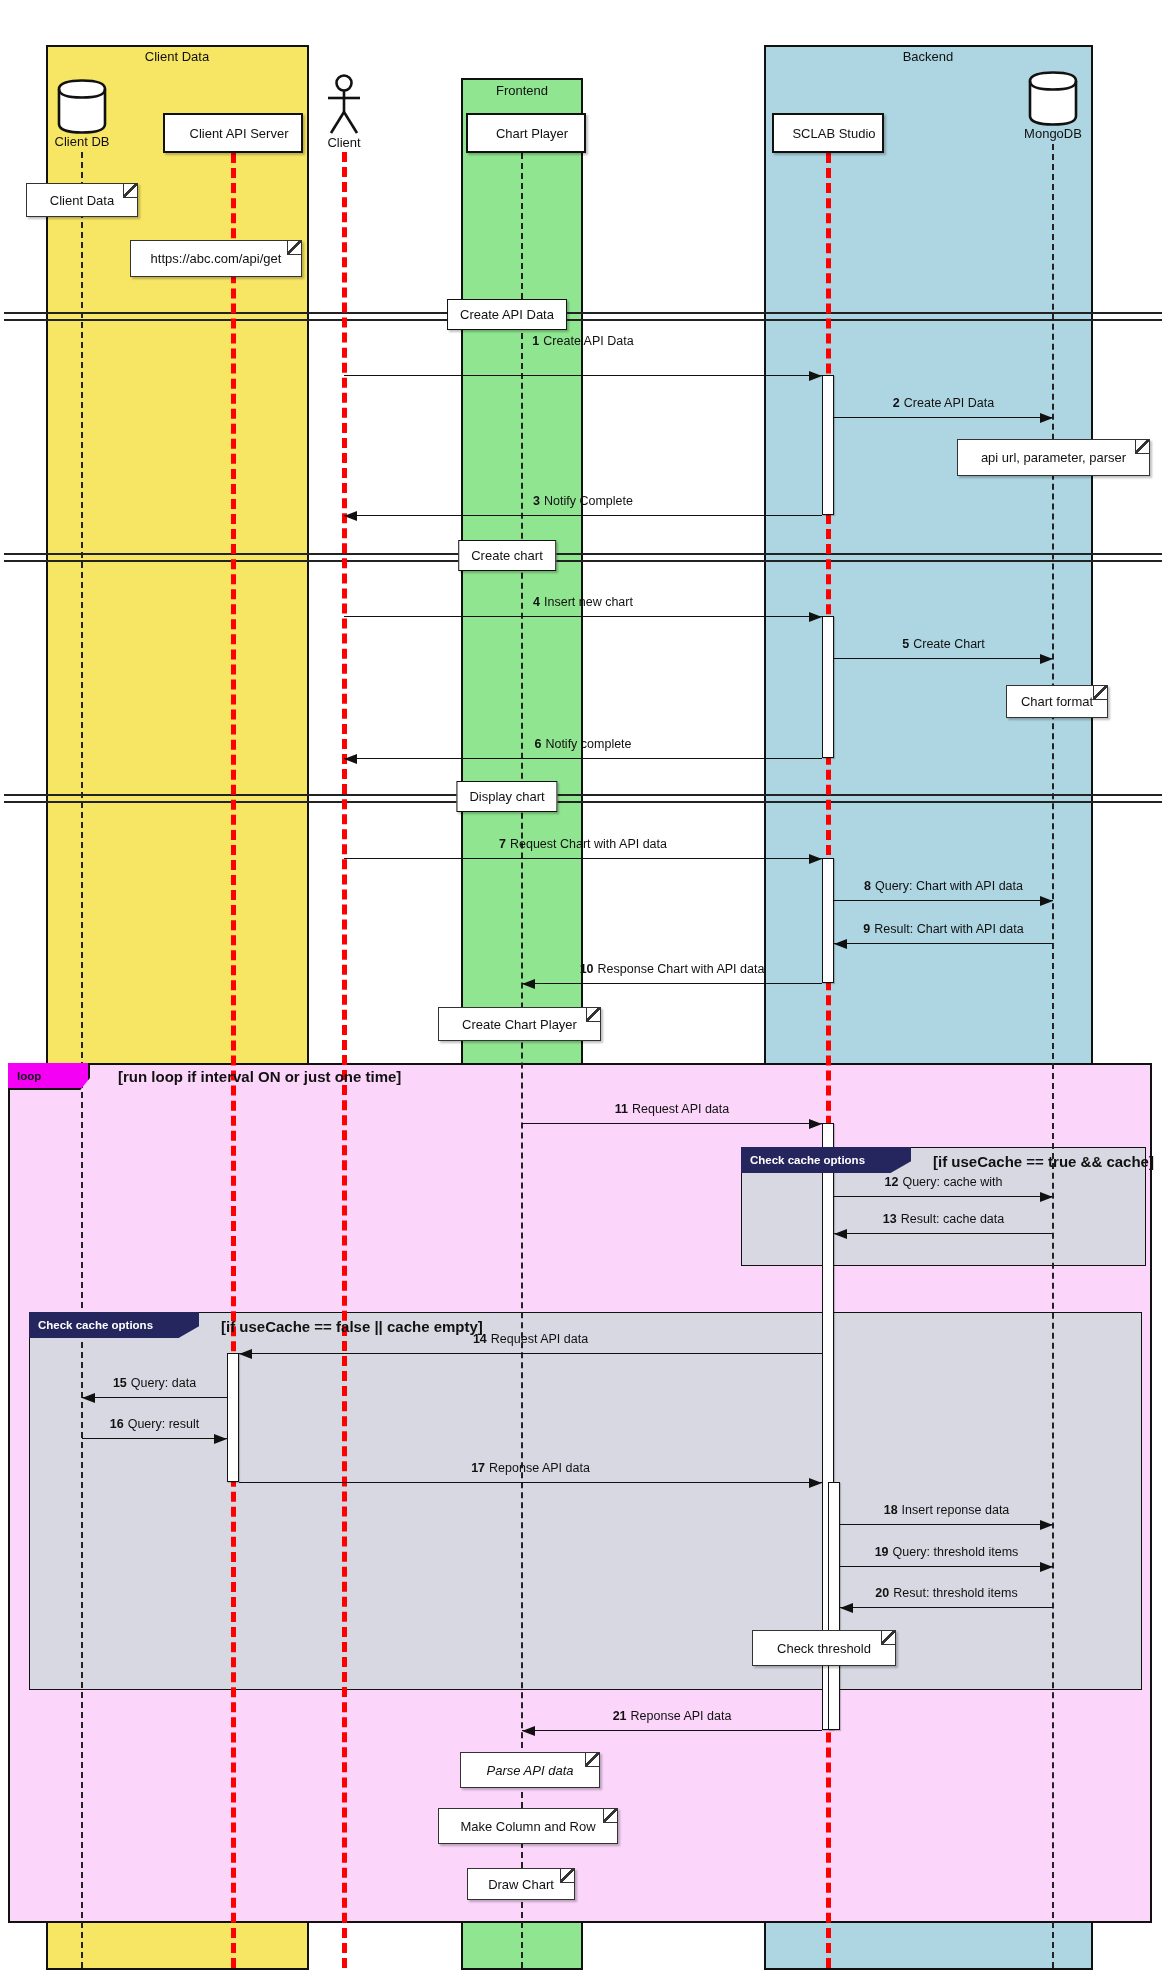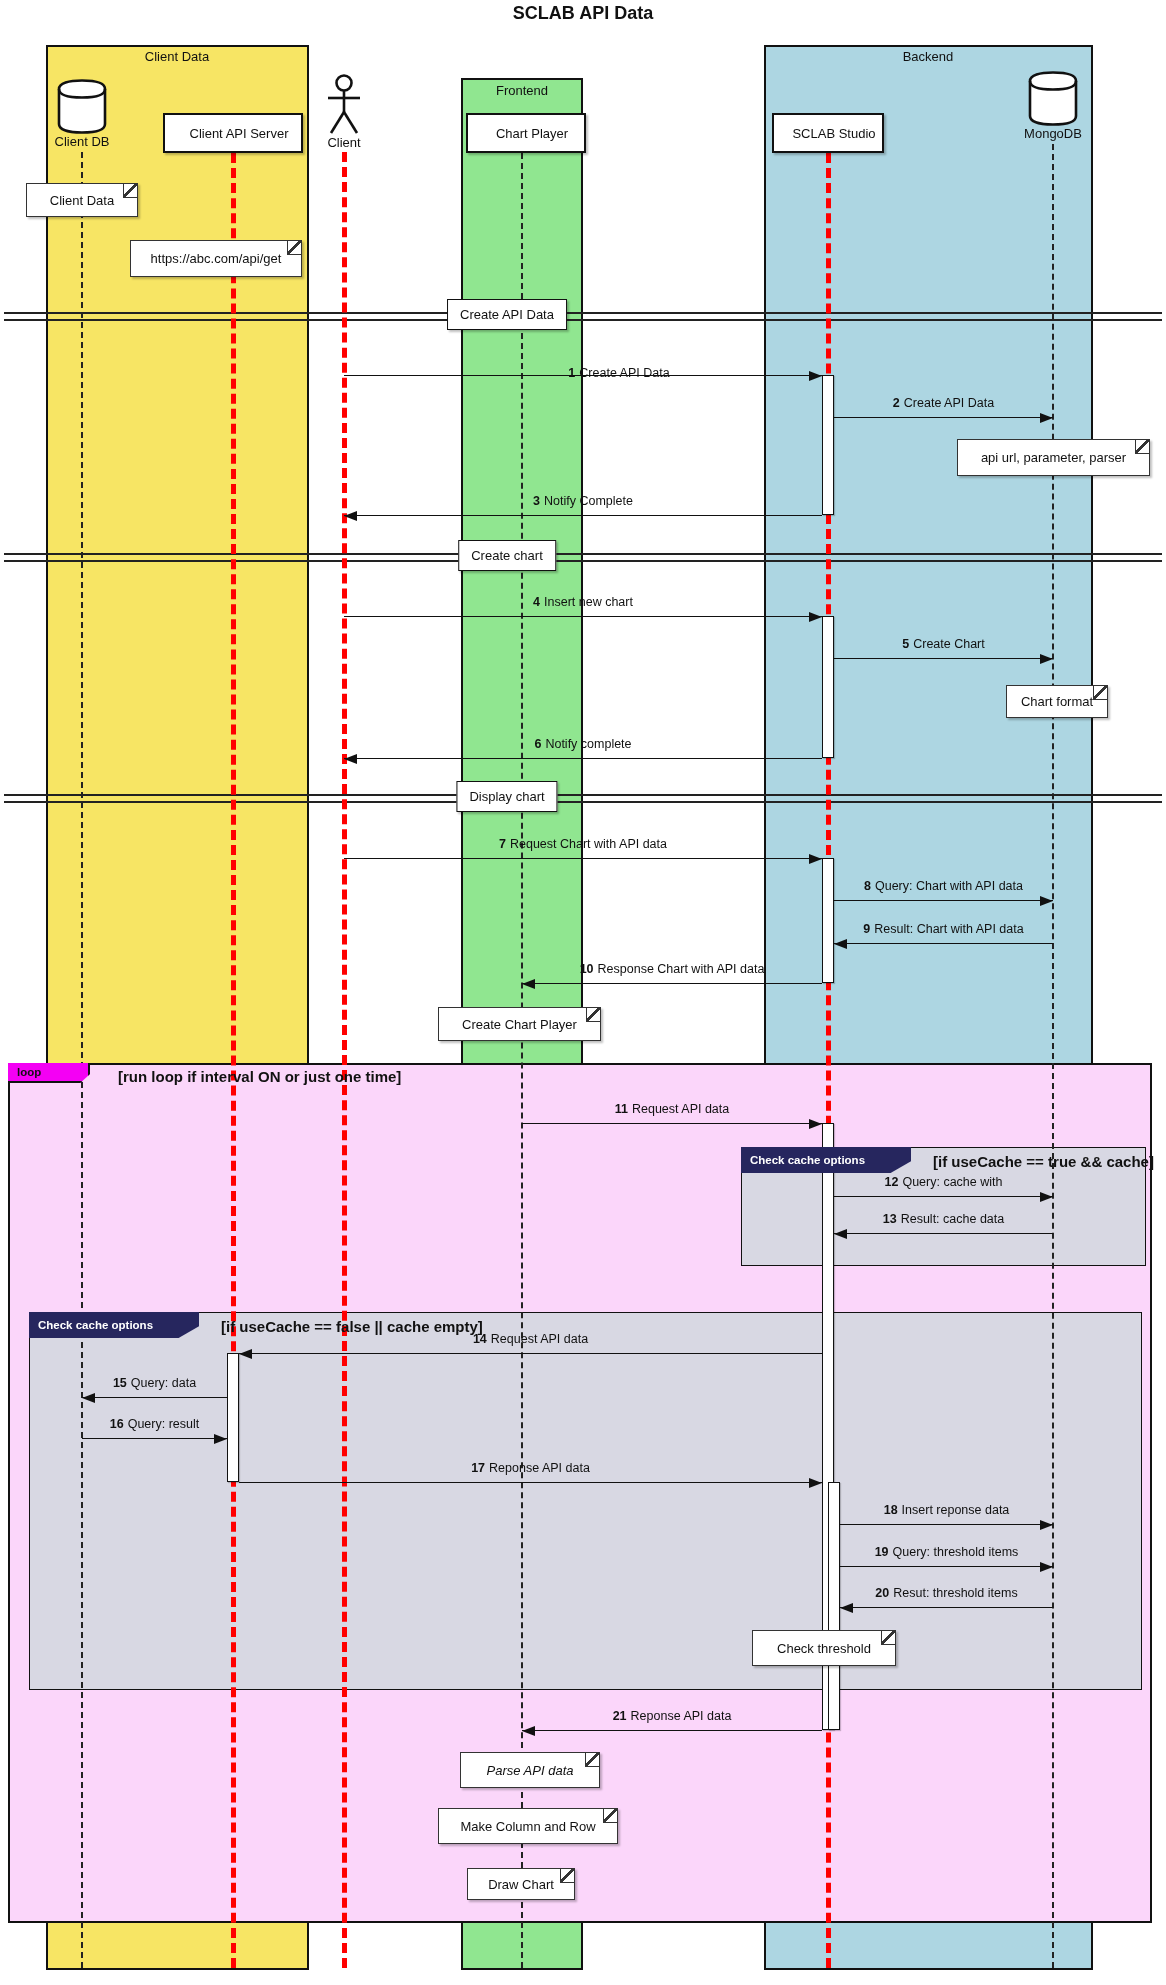--- a/index.html
+++ b/index.html
@@ -34,21 +34,20 @@
   .tab{position:absolute;display:flex;align-items:center;box-sizing:border-box;
        font-size:11.5px;font-weight:bold;padding:0 14px 0 9px;
        clip-path:polygon(0 0,100% 0,100% 55%,88% 100%,0 100%);}
   .cond{position:absolute;font-size:15px;font-weight:bold;white-space:nowrap;}
   svg{display:block;}
 </style>
 </head>
 <body>
 
 <div id="canvas">
-  <div class="abs" id="title" style="top:3px;left:0;width:1166px;text-align:center;font-size:18px;font-weight:600;">SCLAB API Data</div>
 <div class="group" style="left: 46px; top: 45px; width: 263px; height: 1925px; background: rgb(247, 229, 100);"></div>
     <div class="group-label" style="left: 177px; top: 49px;">Client Data</div>
     <div class="group" style="left: 461px; top: 78px; width: 122px; height: 1892px; background: rgb(144, 230, 144);"></div>
     <div class="group-label" style="left: 522px; top: 83px;">Frontend</div>
     <div class="group" style="left: 764px; top: 45px; width: 329px; height: 1925px; background: rgb(173, 214, 226);"></div>
     <div class="group-label" style="left: 928px; top: 49px;">Backend</div>
     <div class="frame" style="left: 8px; top: 1063px; width: 1144px; height: 860px; background: rgb(251, 214, 250);"></div>
     <div class="frame" style="left: 741px; top: 1147px; width: 405px; height: 119px; background: rgb(216, 216, 227); border-width: 1.8px;"></div>
     <div class="frame" style="left: 29px; top: 1312px; width: 1113px; height: 378px; background: rgb(216, 216, 227); border-width: 1.8px;"></div>
     <div class="divline" style="top: 312px;"></div>
@@ -62,32 +61,32 @@
     <div class="lifeline ll-red" style="left: 341.5px; top: 152px; height: 1816px;"></div>
     <div class="lifeline ll-black" style="left: 521px; top: 153px; height: 1815px;"></div>
     <div class="lifeline ll-red" style="left: 825.5px; top: 153px; height: 1815px;"></div>
     <div class="lifeline ll-black" style="left: 1052px; top: 144px; height: 1824px;"></div>
     <div class="activation" style="left: 822px; top: 375px; width: 12px; height: 140px;"></div>
     <div class="activation" style="left: 822px; top: 616px; width: 12px; height: 142px;"></div>
     <div class="activation" style="left: 822px; top: 858px; width: 12px; height: 125px;"></div>
     <div class="activation" style="left: 822px; top: 1123px; width: 12px; height: 607px;"></div>
     <div class="activation" style="left: 828px; top: 1482px; width: 12px; height: 248px;"></div>
     <div class="activation" style="left: 227px; top: 1353px; width: 12px; height: 129px;"></div>
-    <div class="tab" style="left: 8px; top: 1063px; width: 82px; height: 20px; background: rgb(244, 0, 244); color: rgb(17, 17, 17); border-top: none; border-right: 2px solid rgb(17, 17, 17); border-bottom: 2px solid rgb(17, 17, 17); border-left: none; border-image: initial;">loop</div>
+    <div class="tab" style="left: 8px; top: 1063px; width: 82px; height: 27px; background: rgb(244, 0, 244); color: rgb(17, 17, 17); border-top: none; border-right: 2px solid rgb(17, 17, 17); border-bottom: 2px solid rgb(17, 17, 17); border-left: none; border-image: initial;">loop</div>
     <div class="cond" style="left: 118px; top: 1068px;">[run loop if interval ON or just one time]</div>
     <div class="tab" style="left: 741px; top: 1147px; width: 170px; height: 26px; background: rgb(38, 38, 94); color: rgb(255, 255, 255);">Check cache options</div>
     <div class="cond" style="left: 933px; top: 1153px;">[if useCache == true &amp;&amp; cache]</div>
     <div class="tab" style="left: 29px; top: 1312px; width: 170px; height: 26px; background: rgb(38, 38, 94); color: rgb(255, 255, 255);">Check cache options</div>
     <div class="cond" style="left: 221px; top: 1318px;">[if useCache == false || cache empty]</div>
     <div class="divbox" style="left: 507px; top: 299px;">Create API Data</div>
     <div class="divbox" style="left: 507px; top: 540px;">Create chart</div>
     <div class="divbox" style="left: 507px; top: 781px;">Display chart</div>
     <div class="msgline" style="left: 344px; top: 375px; width: 478px;"></div>
     <div class="arrow r" style="left: 809px; top: 370.5px;"></div>
-    <div class="msglabel" style="left: 583px; top: 366px; margin-left: 36px;"><b>1</b><span>Create API Data</span></div>
+    <div class="msglabel" style="left: 583px; top: 334px;"><b>1</b><span>Create API Data</span></div>
     <div class="msgline" style="left: 834px; top: 417px; width: 219px;"></div>
     <div class="arrow r" style="left: 1040px; top: 412.5px;"></div>
     <div class="msglabel" style="left: 943.5px; top: 396px;"><b>2</b><span>Create API Data</span></div>
     <div class="msgline" style="left: 344px; top: 515px; width: 478px;"></div>
     <div class="arrow l" style="left: 344px; top: 510.5px;"></div>
     <div class="msglabel" style="left: 583px; top: 494px;"><b>3</b><span>Notify Complete</span></div>
     <div class="msgline" style="left: 344px; top: 616px; width: 478px;"></div>
     <div class="arrow r" style="left: 809px; top: 611.5px;"></div>
     <div class="msglabel" style="left: 583px; top: 595px;"><b>4</b><span>Insert new chart</span></div>
     <div class="msgline" style="left: 834px; top: 658px; width: 219px;"></div>

